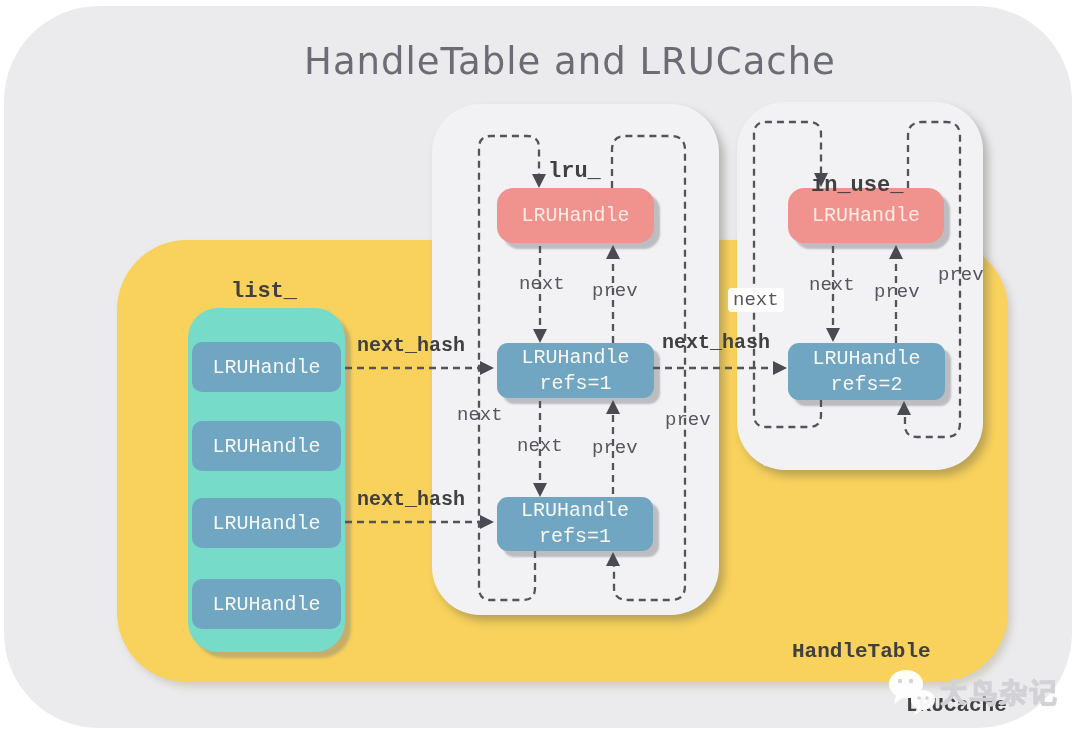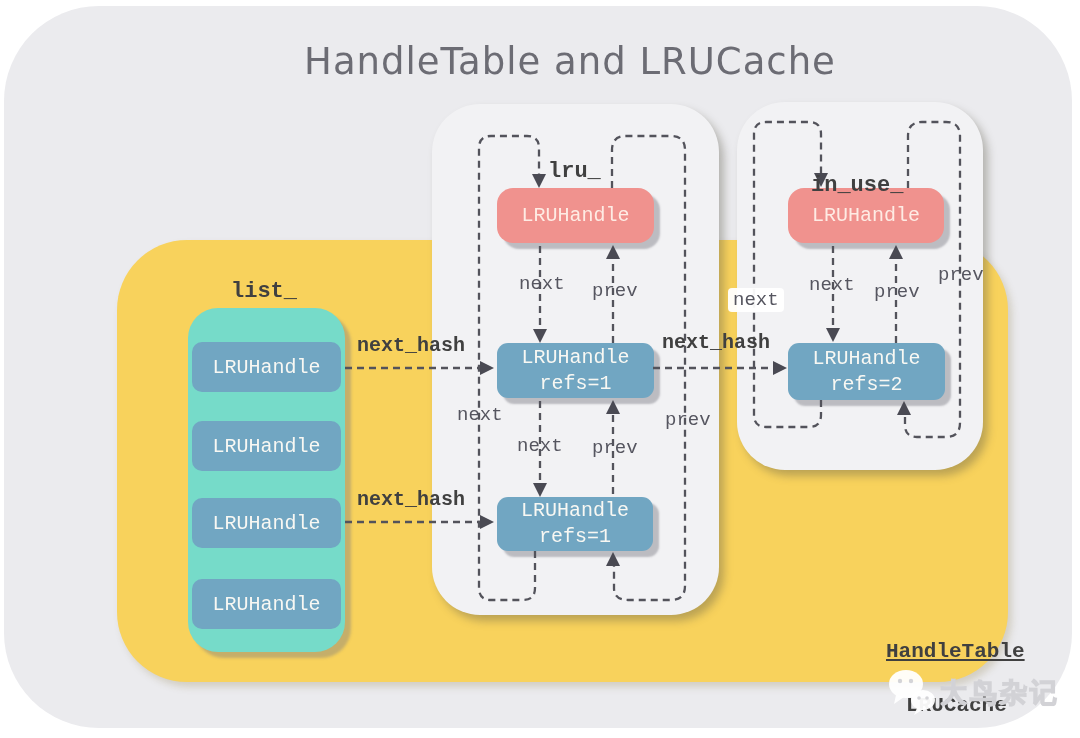--- a/index.html
+++ b/index.html
@@ -130,21 +130,21 @@
   <div class="abs lbl" style="left:457px;top:404px;">next</div>
   <div class="abs lbl" style="left:665px;top:409px;">prev</div>
   <div class="abs lbl" style="left:517px;top:435px;">next</div>
   <div class="abs lbl" style="left:592px;top:437px;">prev</div>
 
   <div class="abs lbl chip" style="left:728px;top:288px;">next</div>
   <div class="abs lbl" style="left:809px;top:274px;">next</div>
   <div class="abs lbl" style="left:874px;top:281px;">prev</div>
   <div class="abs lbl" style="left:938px;top:264px;">prev</div>
 
-  <div class="abs lbl bold" style="left:886px;top:640px;font-size:21px;text-decoration:underline;">HandleTable</div>
+  <div class="abs lbl bold" style="left:792px;top:640px;font-size:21px;">HandleTable</div>
   <div class="abs lbl bold" style="left:906px;top:694px;font-size:21px;">LRUCache</div>
 
   <div class="abs" style="left:884px;top:664px;display:flex;align-items:center;">
     <svg width="56" height="58" viewBox="0 0 56 58">
       <ellipse cx="22" cy="20" rx="17" ry="14" fill="rgba(255,255,255,.95)"></ellipse>
       <path d="M12 31 L10 40 L20 33 Z" fill="rgba(255,255,255,.95)"></path>
       <ellipse cx="39" cy="36" rx="12" ry="10" fill="rgba(255,255,255,.95)"></ellipse>
       <path d="M33 44 L30 51 L40 45 Z" fill="rgba(255,255,255,.95)"></path>
       <circle cx="16" cy="17" r="2.2" fill="#d4d4d8"></circle>
       <circle cx="27" cy="17" r="2.2" fill="#d4d4d8"></circle>

